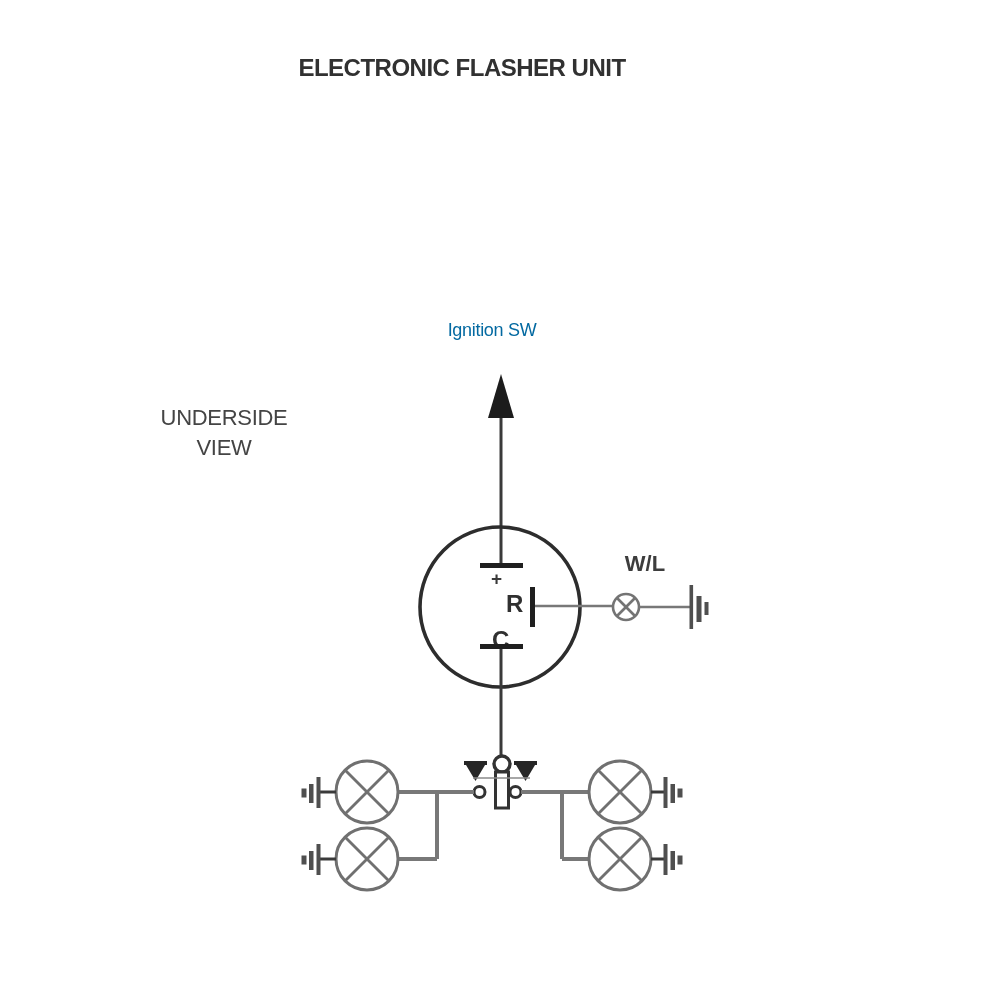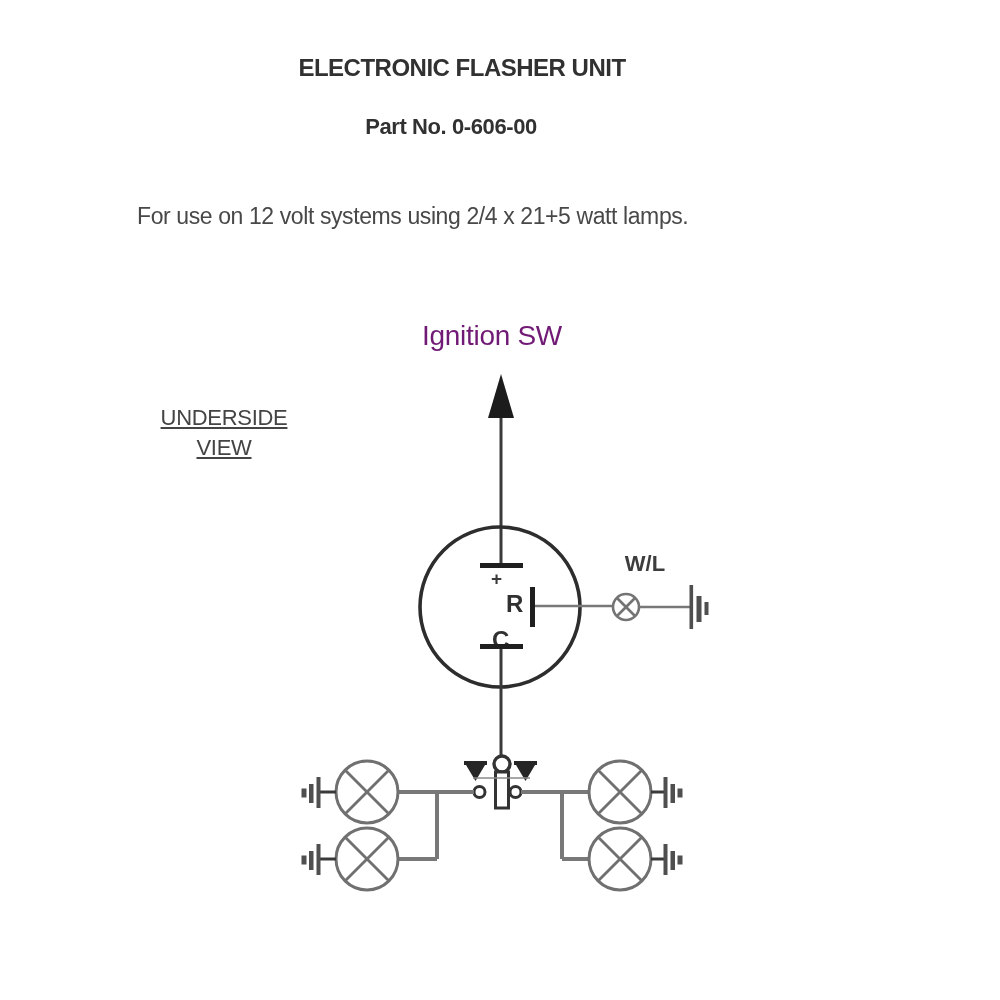--- a/index.html
+++ b/index.html
@@ -17,23 +17,23 @@
   .page{position:relative;width:1000px;height:1000px;background:#fff;}
   .txt{position:absolute;white-space:nowrap;}
   .doc-title{left:262px;top:54px;width:400px;text-align:center;
     font-size:24px;font-weight:700;letter-spacing:-0.5px;color:var(--text-dark);}
   .part-no{left:301px;top:114px;width:300px;text-align:center;
     font-size:22px;font-weight:700;letter-spacing:-0.4px;color:var(--text-dark);}
   .desc{left:137px;font-size:23px;letter-spacing:-0.4px;color:var(--text-gray);}
   .desc-1{top:203px;}
   .desc-2{top:237px;}
   .ignition-label{left:392px;top:320px;width:200px;text-align:center;
-    font-size:28px;letter-spacing:-0.3px;color:#701a75;}
+    font-size:18px;letter-spacing:-0.3px;color:#0369a1;}
   .underside-label{left:124px;top:403px;width:200px;text-align:center;
-    font-size:22px;line-height:30px;letter-spacing:-0.3px;color:#444;white-space:normal;text-decoration:underline;}
+    font-size:22px;line-height:30px;letter-spacing:-0.3px;color:#444;white-space:normal;}
   .wl-label{left:595px;top:551px;width:100px;text-align:center;
     font-size:22px;font-weight:700;letter-spacing:0px;color:#3d3d3d;}
   .r-label{left:506px;top:590px;font-size:24px;font-weight:700;color:#303030;}
   .c-label{left:492px;top:626px;font-size:24px;font-weight:700;color:#303030;}
   .plus-label{left:491px;top:568px;font-size:19px;font-weight:700;color:#3a3a3a;}
   svg{position:absolute;left:0;top:0;}
   .wire{stroke:var(--wire-gray);stroke-width:2.6;fill:none;}
   .wire-thick{stroke:var(--wire-gray);stroke-width:4;fill:none;}
   .dark-line{stroke:#3a3a3a;stroke-width:3;fill:none;}
   .unit-circle{stroke:var(--line-dark);stroke-width:3.6;fill:none;}
@@ -46,22 +46,20 @@
   .switch-part{stroke:#333;fill:#fff;}
   .contact{fill:var(--contact-dark);}
   .cross-link{stroke:#8a8a8a;stroke-width:1.6;fill:none;}
 </style>
 </head>
 <body>
 
 <div class="page">
 
   <div class="txt doc-title">ELECTRONIC FLASHER UNIT</div>
-  <div class="txt part-no">Part No. 0-606-00</div>
-  <div class="txt desc desc-1">For use on 12 volt systems using 2/4 x 21+5 watt lamps.</div>
 
   <div class="txt ignition-label">Ignition SW</div>
   <div class="txt underside-label">
     <span>UNDERSIDE</span><br>
     <span>VIEW</span>
   </div>
   <div class="txt wl-label">W/L</div>
   <div class="txt plus-label">+</div>
   <div class="txt r-label">R</div>
   <div class="txt c-label">C</div>

